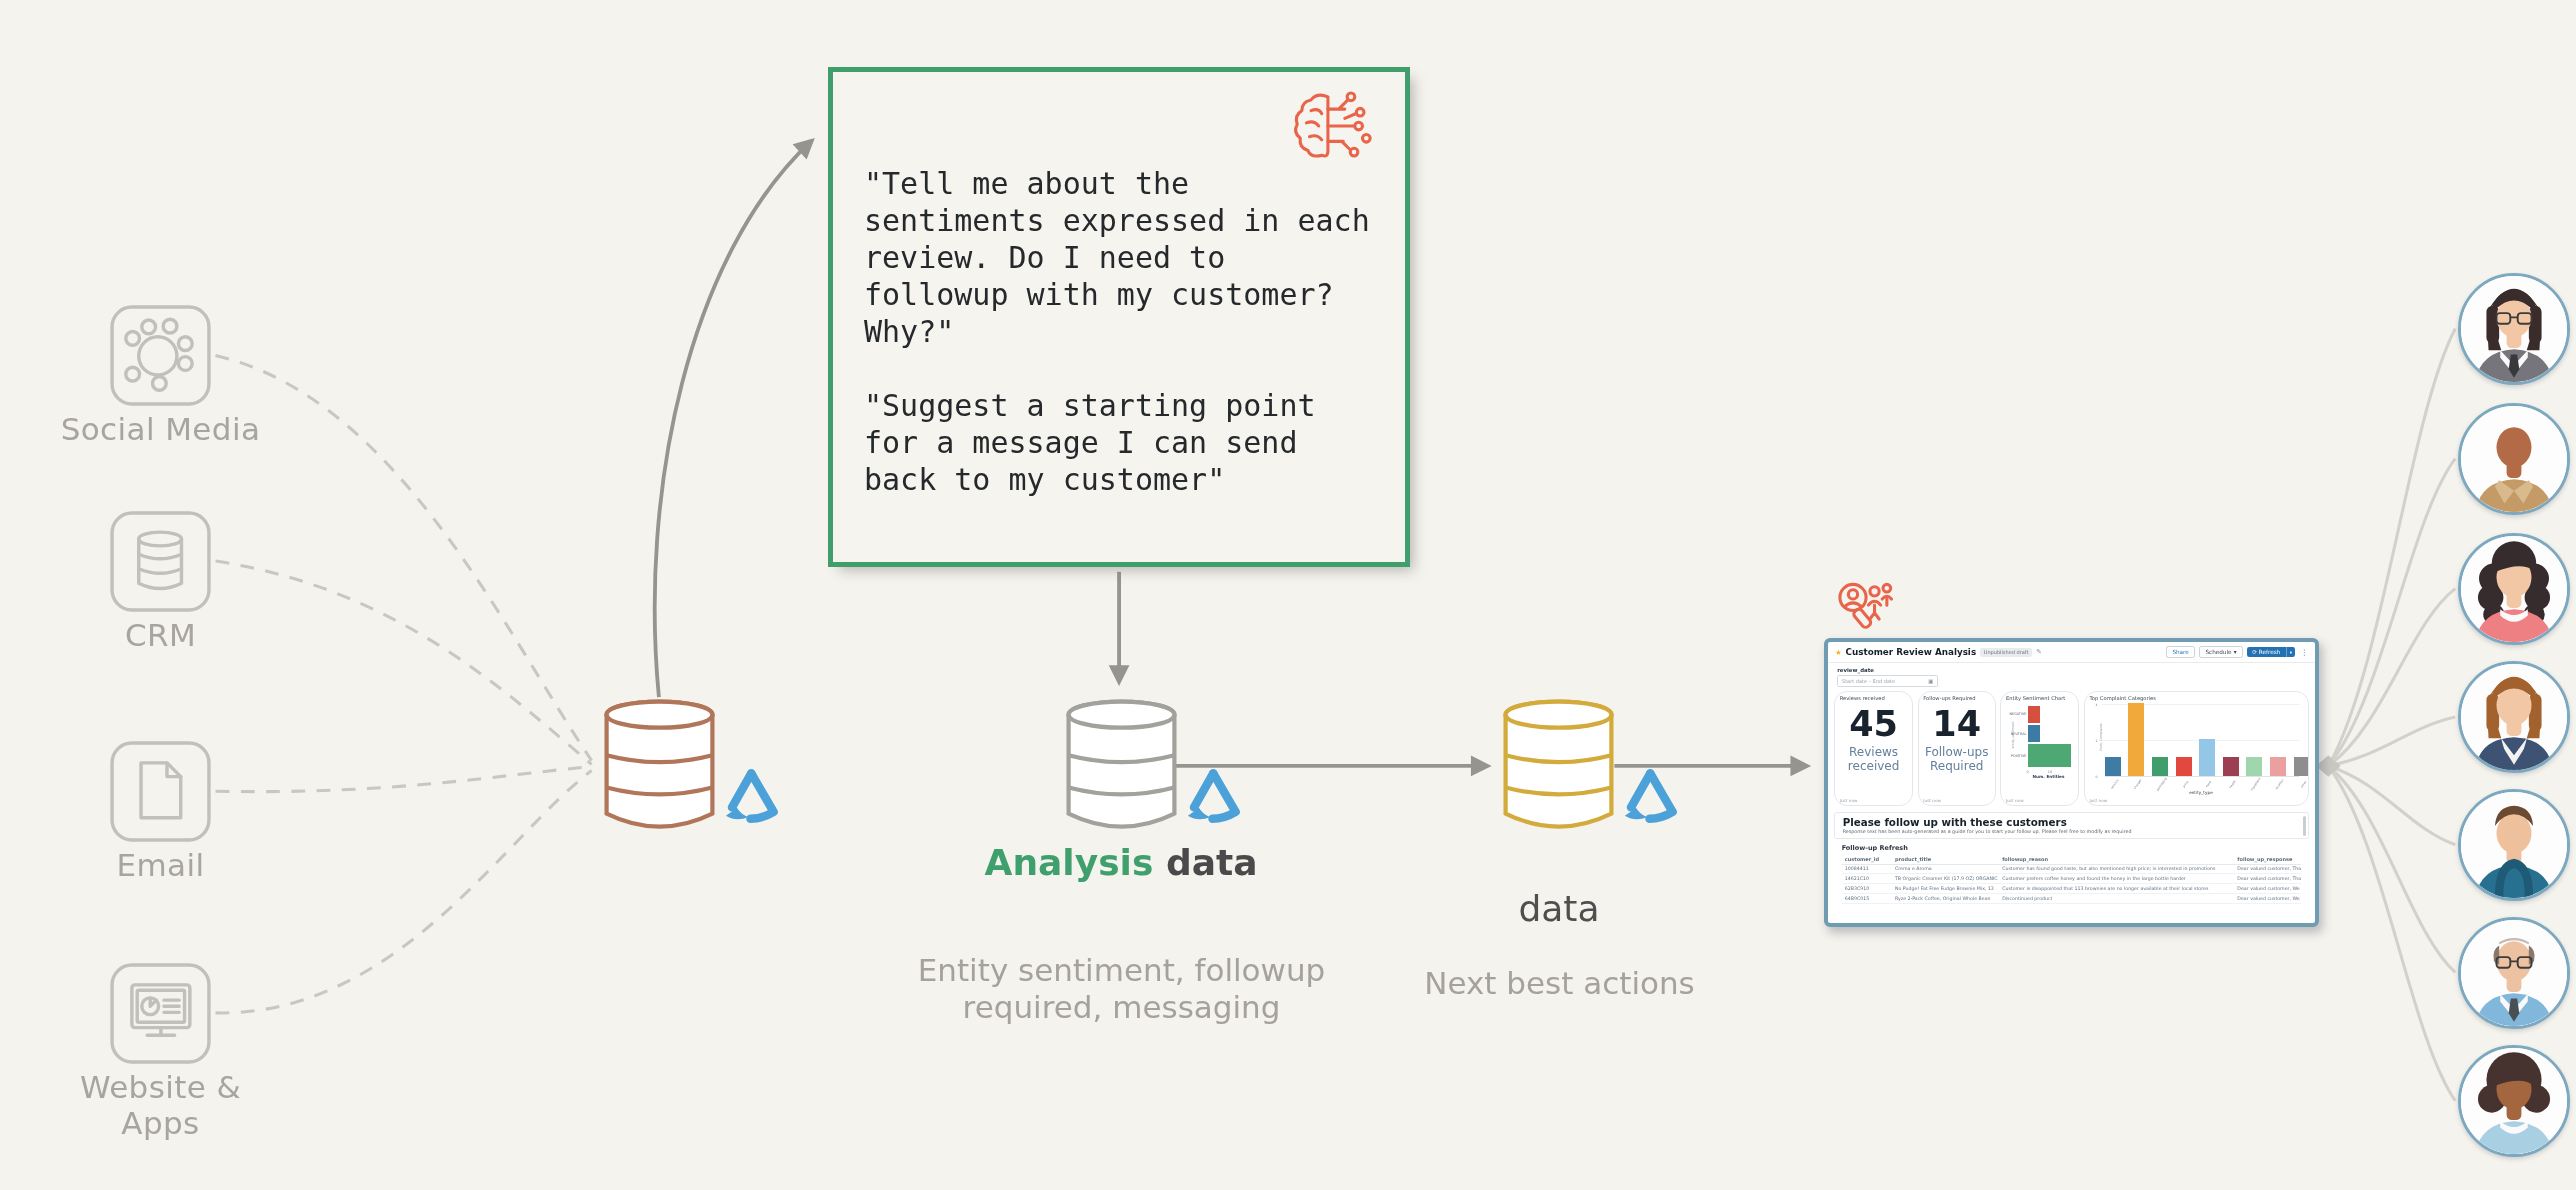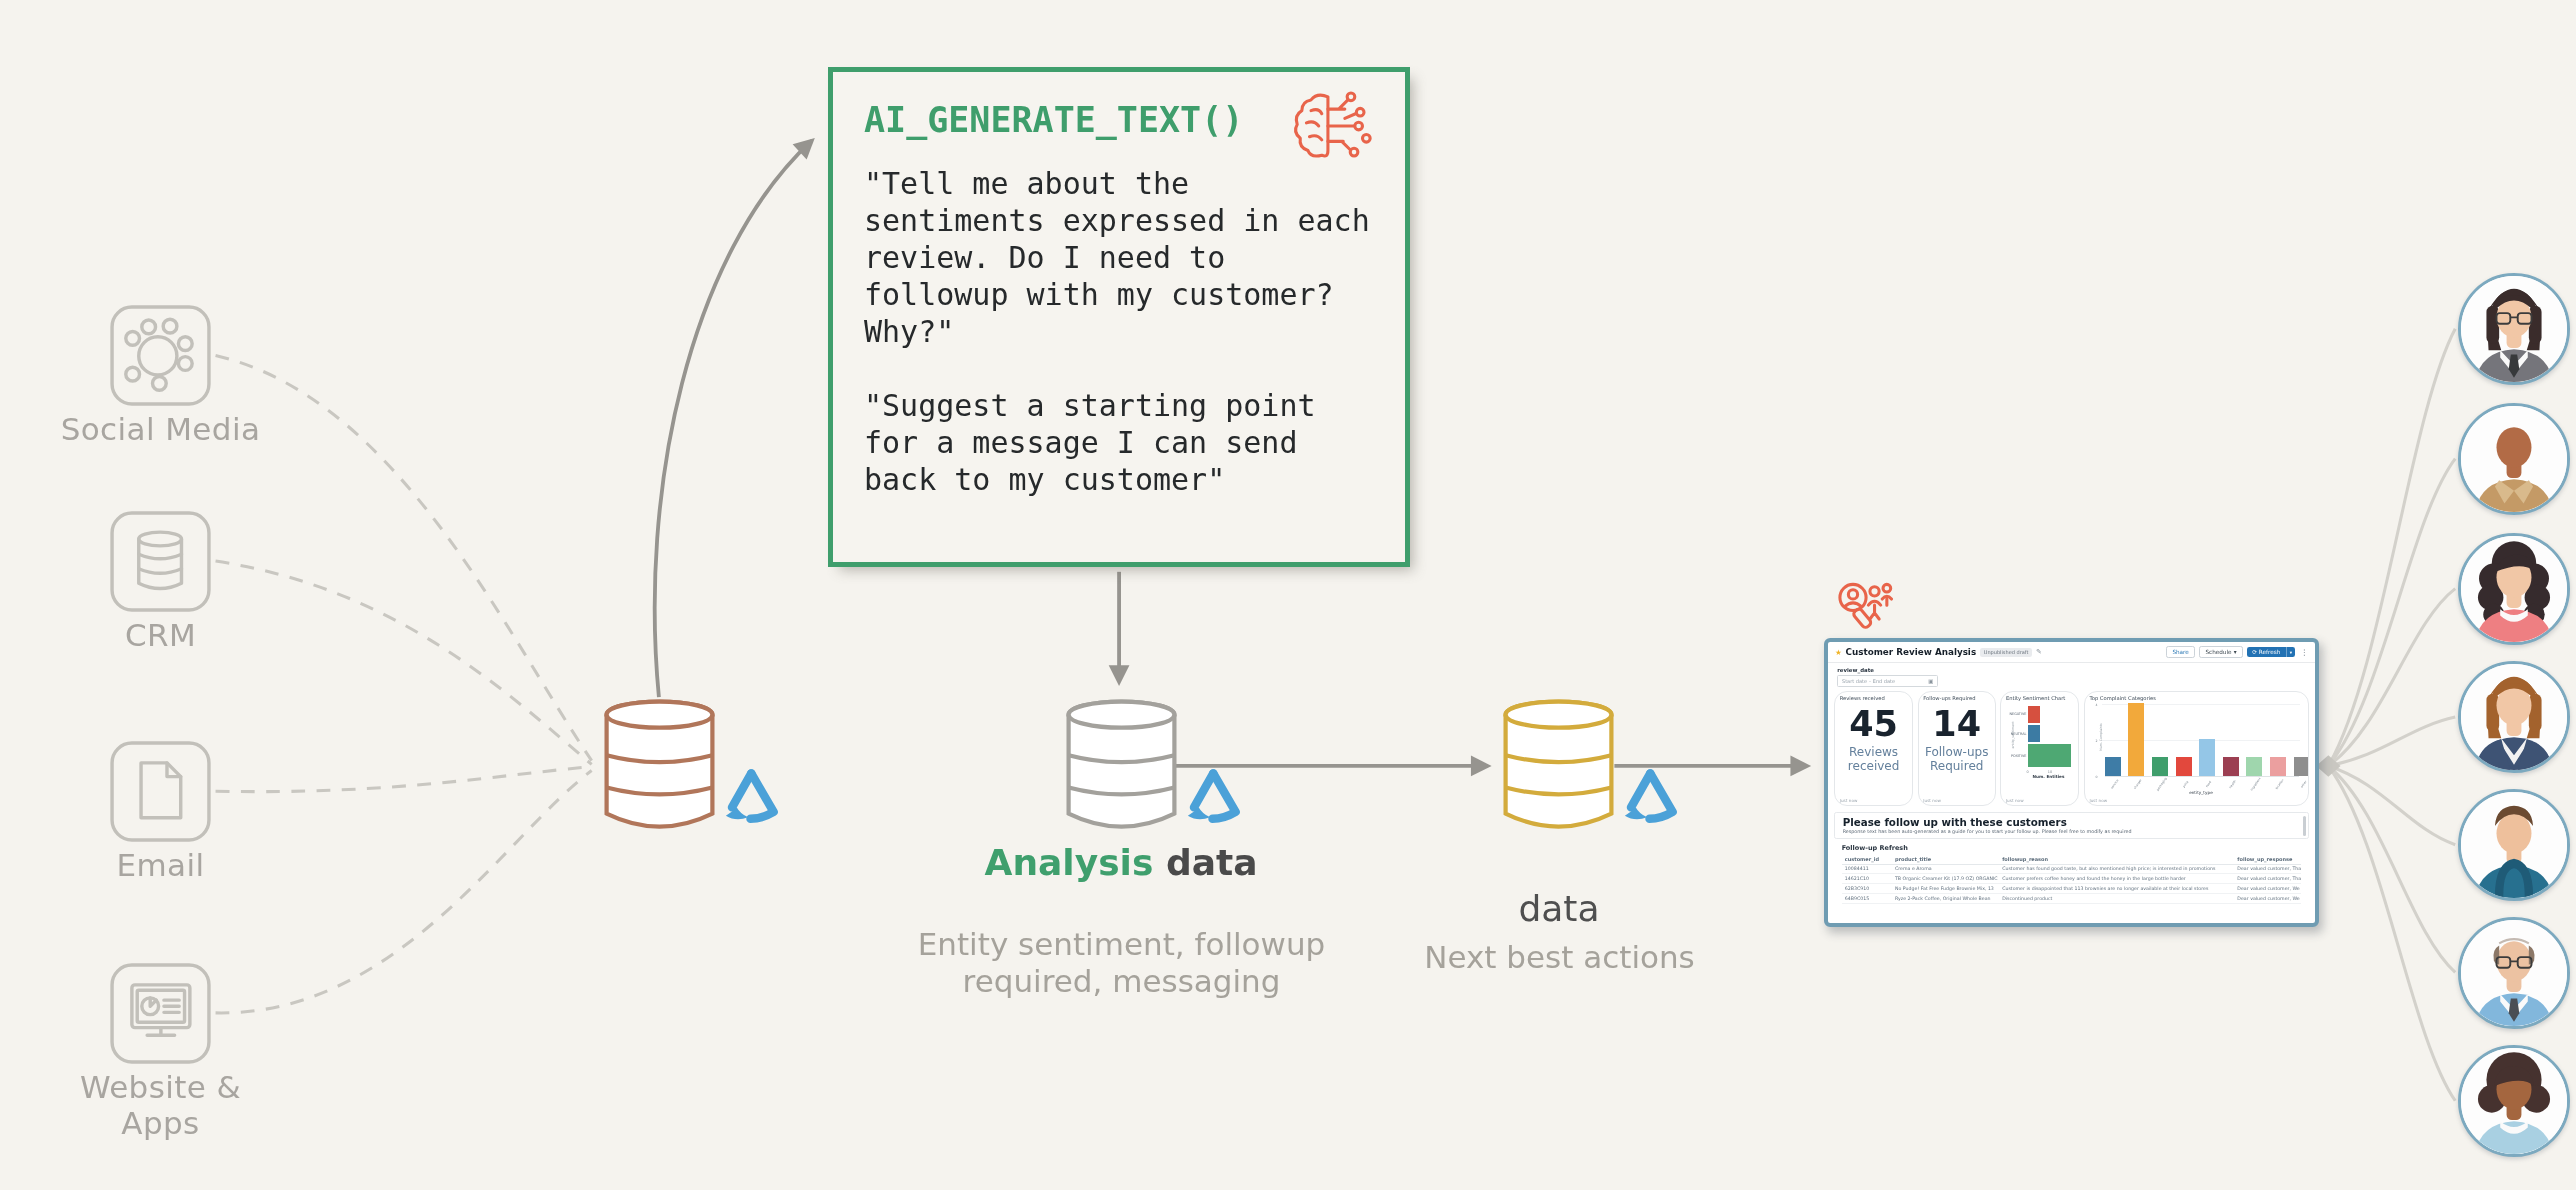--- a/index.html
+++ b/index.html
@@ -7,21 +7,21 @@
   #stage{position:relative;width:2576px;height:1191px;background:#f5f3ee;overflow:hidden;}
   #wires{position:absolute;left:0;top:0;z-index:1;}
   
   .src{position:absolute;left:109px;width:103px;z-index:2;}
   .src-label{position:absolute;left:-65px;width:233px;text-align:center;font-size:31px;
              color:#a8a5a0;letter-spacing:0.4px;}
   
   .cyl-wrap{position:absolute;z-index:2;width:115px;height:138px;}
   .delta{position:absolute;z-index:3;width:57px;height:57px;}
   .node-label{position:absolute;z-index:2;text-align:center;font-size:36px;color:#4f4f4f;}
-  .node-sub{position:absolute;z-index:2;text-align:center;font-size:31px;line-height:37px;color:#a5a29b;}
+  .node-sub{position:absolute;z-index:2;text-align:center;font-size:31px;line-height:37px;color:#a5a29b;margin-top:26px;}
   .green{color:#3f9f6d;font-weight:600;}
   .dark{color:#4a4a4a;font-weight:600;}
   .bold-label{font-weight:700;color:#565656;}
   
   #ai-box{position:absolute;left:828px;top:67px;width:582px;height:500px;background:#f6f4ef;
           border:5.4px solid #3f9e6c;box-sizing:border-box;z-index:2;
           box-shadow:7.6px 7.6px 12.2px -3.1px rgba(110,108,100,.45);}
   #ai-title{position:absolute;left:31px;top:27.5px;font-family:"DejaVu Sans Mono",monospace;
             font-weight:bold;font-size:35px;color:#3f9e6c;}
   #ai-brain{position:absolute;right:31px;top:10.7px;width:86px;height:86px;}
@@ -182,21 +182,20 @@
     <path d="M6,76 Q75,94 144,76" fill="none" stroke="#b1765a" stroke-width="5.5"></path>
     <path d="M6,118 Q75,136 144,118" fill="none" stroke="#b1765a" stroke-width="5.5"></path>
   </svg></div>
   <div class="delta" style="left:722px;top:768px;" id="delta-raw"><svg width="57" height="57" viewBox="0 0 74 74">
     <path d="M38,7 L67,57 Q52,66 37,66" fill="none" stroke="#4ba1d8" stroke-width="11" stroke-linejoin="round" stroke-linecap="round"></path>
     <path d="M38,7 L13,51" fill="none" stroke="#4ba1d8" stroke-width="11" stroke-linecap="round"></path>
     <path d="M5,62 Q18,70 34,64 Q24,60 19,51 Q12,58 5,62 Z" fill="#4ba1d8"></path>
   </svg></div>
 
   <div id="ai-box">
-    <div id="ai-title">AI_GENERATE_TEXT()</div>
     <div id="ai-brain"><svg width="86" height="86" viewBox="0 0 112 112">
     <path d="M52,18 Q38,12 30,22 Q18,24 18,36 Q8,42 12,54 Q6,64 16,72 Q14,84 26,88 Q30,98 44,94 Q52,98 52,88 Z" fill="none" stroke="#e8644a" stroke-width="4" stroke-linecap="round" stroke-linejoin="round"></path>
     <path d="M30,36 Q40,32 44,40 M24,52 Q34,48 40,56 M28,70 Q38,66 44,74" fill="none" stroke="#e8644a" stroke-width="4" stroke-linecap="round" stroke-linejoin="round"></path>
     <path d="M52,34 H74 M52,56 H86 M52,76 H72 M66,34 L78,22 M70,76 L80,86 M74,46 L88,40" fill="none" stroke="#e8644a" stroke-width="4" stroke-linecap="round" stroke-linejoin="round"></path>
     <circle cx="82" cy="18" r="5" fill="none" stroke="#e8644a" stroke-width="4" stroke-linecap="round" stroke-linejoin="round"></circle>
           <circle cx="92" cy="56" r="5" fill="none" stroke="#e8644a" stroke-width="4" stroke-linecap="round" stroke-linejoin="round"></circle>
     <circle cx="94" cy="38" r="5" fill="none" stroke="#e8644a" stroke-width="4" stroke-linecap="round" stroke-linejoin="round"></circle>
           <circle cx="86" cy="90" r="5" fill="none" stroke="#e8644a" stroke-width="4" stroke-linecap="round" stroke-linejoin="round"></circle>
     <circle cx="102" cy="72" r="5" fill="none" stroke="#e8644a" stroke-width="4" stroke-linecap="round" stroke-linejoin="round"></circle>
   </svg></div>

